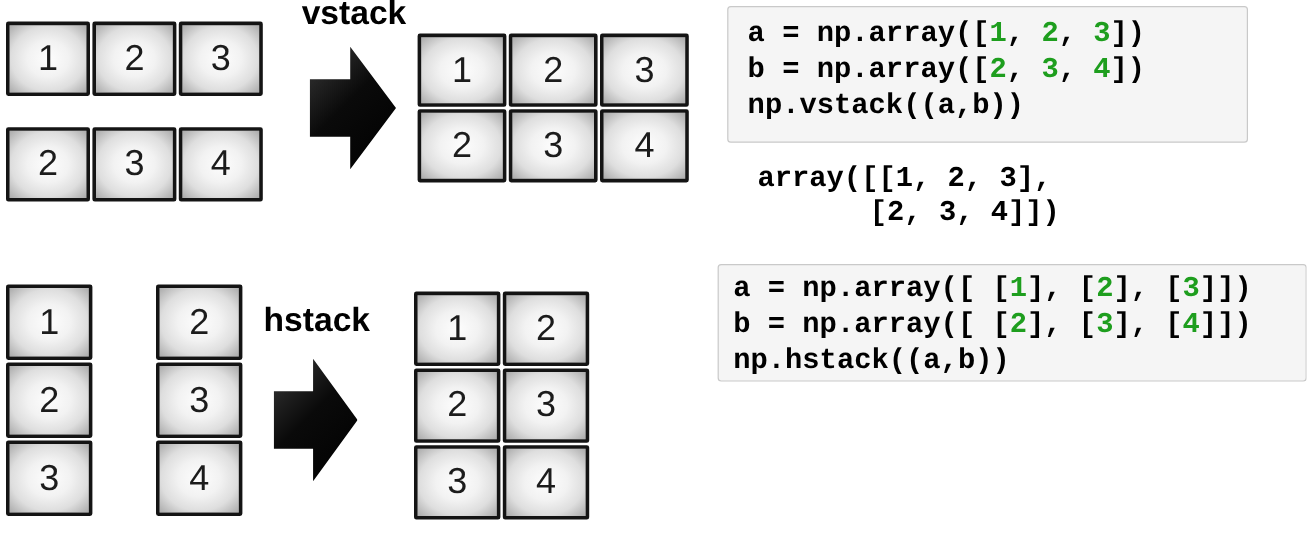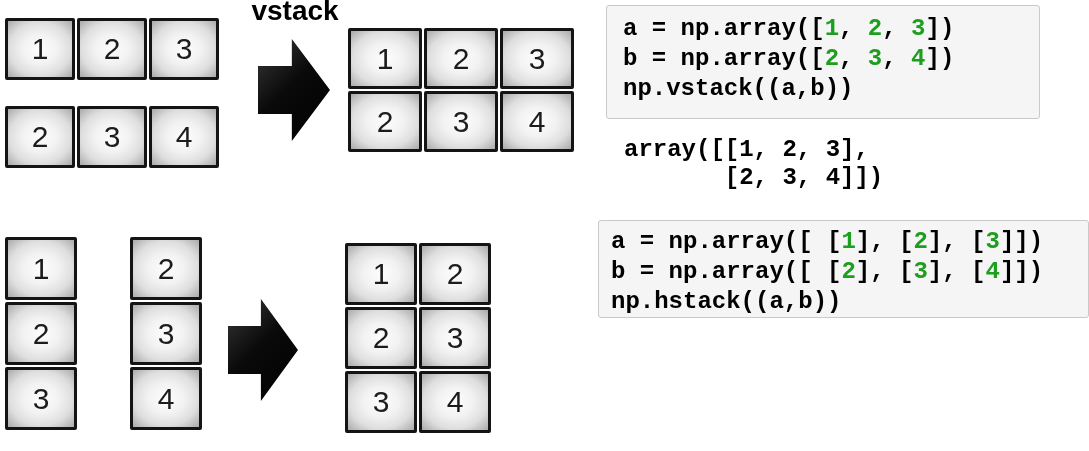--- a/index.html
+++ b/index.html
@@ -61,20 +61,21 @@
     font-weight: 700;
     font-size: 24px;
     color: var(--code-text, #000000);
     white-space: pre;
   }
   .code { line-height: 30px; padding: 8px 0 0 16px; }
   .output {
     position: absolute;
     margin: 0;
     line-height: 28px;
+    text-align: center;
   }
   .code span.g { color: var(--green, #1e9e1e); }
 </style>
 </head>
 <body>
 
 <div class="canvas">
 
   <div class="grid-box" style="left: 5px; top: 18px; width: 214px; height: 62px; grid-template-columns: repeat(3, 1fr); grid-template-rows: repeat(1, 1fr);">
       <div class="cell">1</div>
@@ -106,20 +107,21 @@
       <div class="cell">2</div>
       <div class="cell">3</div>
     </div>
 
   <div class="grid-box" style="left: 130px; top: 237px; width: 72px; height: 193px; grid-template-columns: repeat(1, 1fr); grid-template-rows: repeat(3, 1fr);">
       <div class="cell">2</div>
       <div class="cell">3</div>
       <div class="cell">4</div>
     </div>
 
+  <div class="op-label" style="left:212px; top:251px; width:104px;">hstack</div>
 
   <div class="arrow" style="left:228px; top:298px; width:70px; height:104px;"></div>
 
   <div class="grid-box" style="left: 345px; top: 243px; width: 146px; height: 190px; grid-template-columns: repeat(2, 1fr); grid-template-rows: repeat(3, 1fr);">
       <div class="cell">1</div>
       <div class="cell">2</div>
       <div class="cell">2</div>
       <div class="cell">3</div>
       <div class="cell">3</div>
       <div class="cell">4</div>

